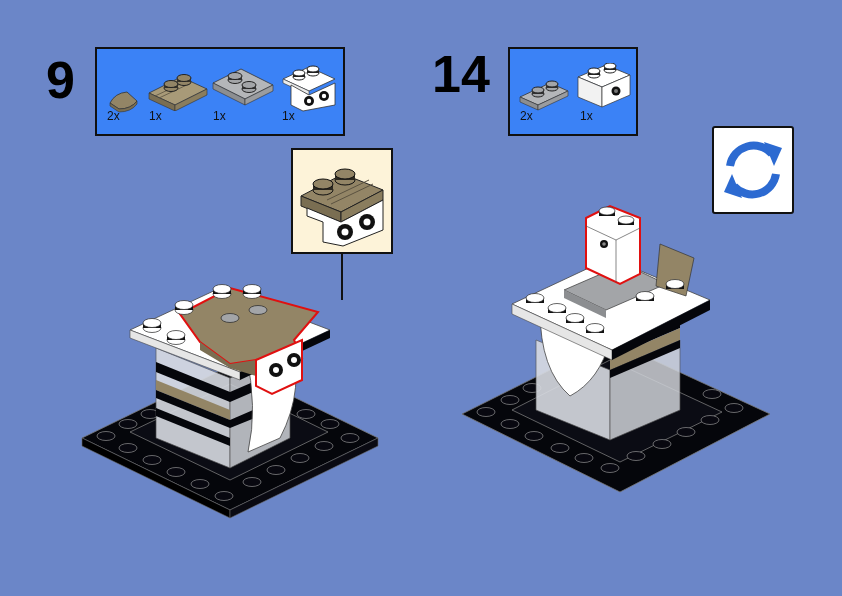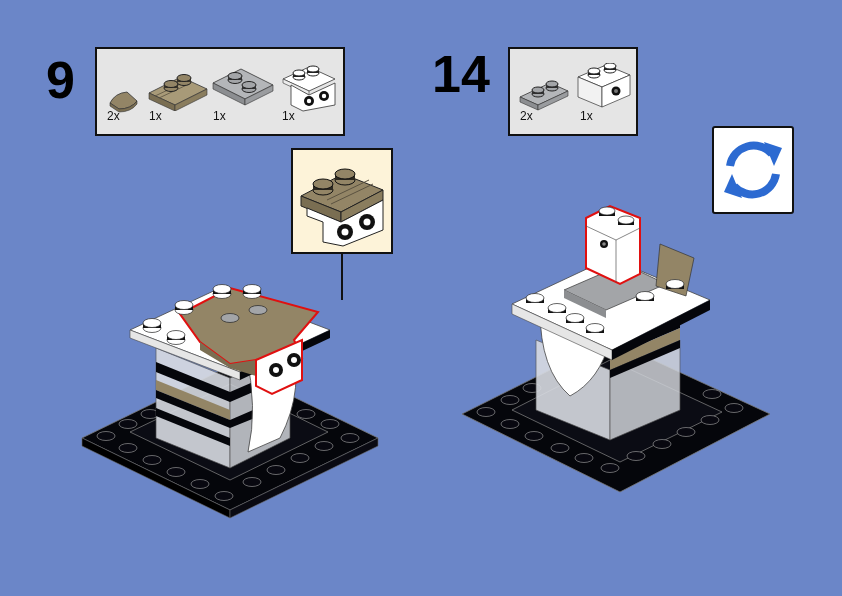--- a/index.html
+++ b/index.html
@@ -1,20 +1,20 @@
 <!DOCTYPE html>
 <html><head>
 <meta charset="utf-8">
 <style>
   * { box-sizing: border-box; margin: 0; padding: 0; }
   html, body { width: 842px; height: 596px; overflow: hidden; }
   body { background: #6b86c8; font-family: "Liberation Sans", sans-serif; position: relative; }
   .page { position: absolute; left: 0; top: 0; width: 842px; height: 596px; background: #6b86c8; }
   .step-num { position: absolute; font-weight: bold; color: #000; font-size: 52px; line-height: 1; font-family: "Liberation Sans", sans-serif; }
-  .parts-box { position: absolute; background: #e5e5e5; border: 2px solid #111; }
+  .parts-box { position: absolute; background: #3b82f6; border: 2px solid #111; }
   .part { position: absolute; }
   .qty { position: absolute; font-size: 12px; color: #111; font-family: "Liberation Sans", sans-serif; }
   .callout { position: absolute; background: #fdf3d9; border: 2px solid #111; }
   .callout-line { position: absolute; width: 2px; background: #111; }
   .rotate-btn { position: absolute; background: #fff; border: 2px solid #111; border-radius: 3px; cursor: pointer; }
   .model { position: absolute; }
   .watermark { position: absolute; left: 12px; top: 222px; font-size: 124px; color: rgba(235,240,255,0.82); font-family: "Liberation Sans", sans-serif; letter-spacing: 0px; white-space: nowrap; pointer-events: none; -webkit-text-stroke: 1px rgba(120,130,160,0.5); line-height: 1; }
 </style>
 </head>
 <body>

